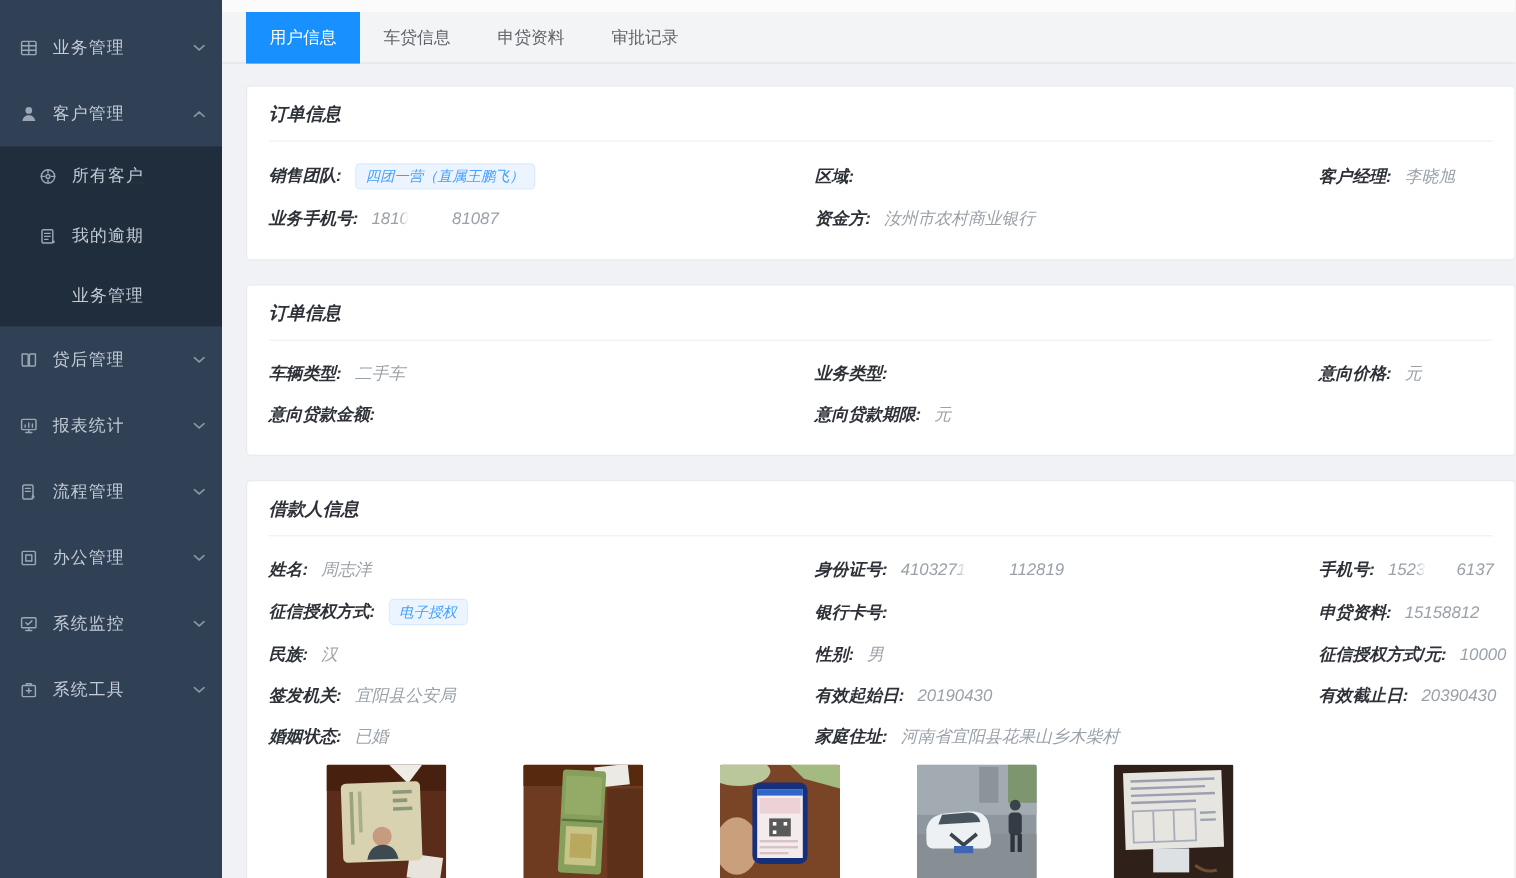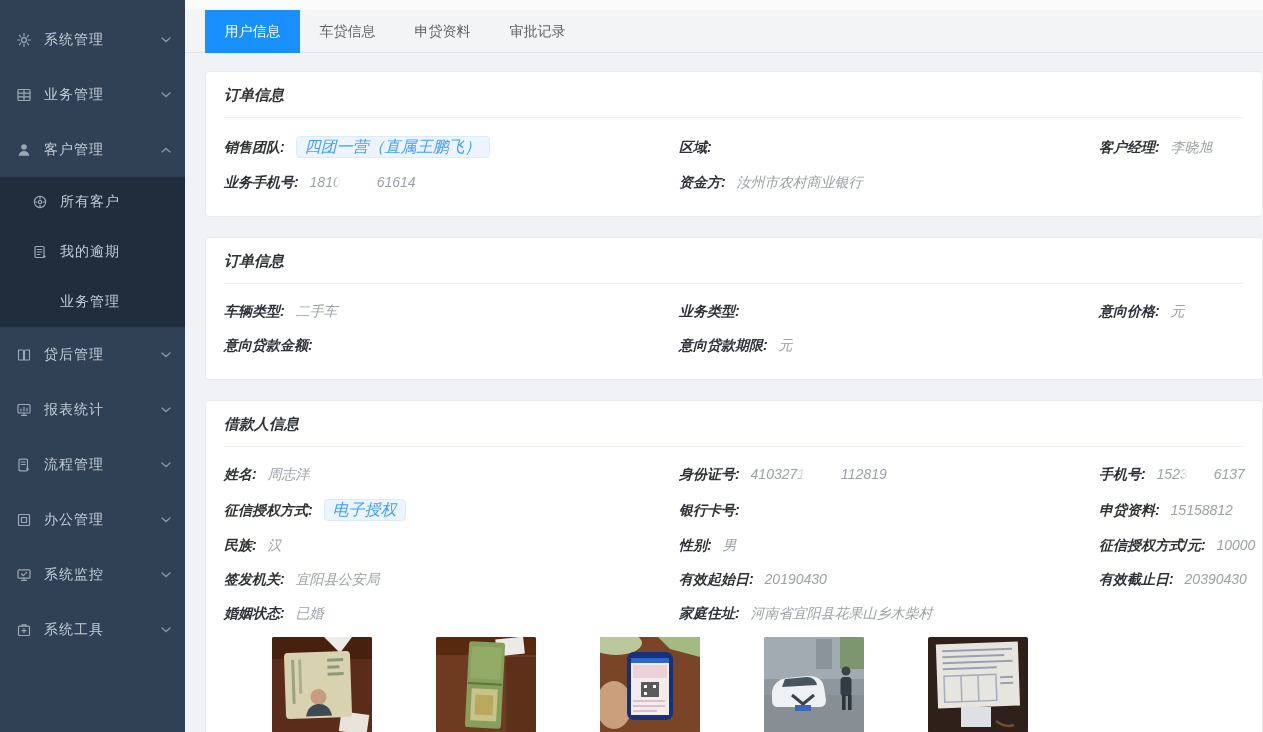--- a/index.html
+++ b/index.html
@@ -27,51 +27,37 @@
   .tabs-row { height:43px; display:flex; padding-left:20px; background:#f3f4f6; border-bottom:1px solid #e0e3e8; }
   .tab { min-width:95px; height:43px; line-height:43px; text-align:center; color:#5f6469; font-size:14px; cursor:pointer; padding:0 4px; }
   .tab.active { background:#1890ff; color:#fff; }
   .cards { flex:1; padding:18px 0 0 20px; overflow:hidden; }
   .card { background:#fff; border:1px solid #e8eaee; border-radius:4px; margin-bottom:20px; padding:14px 18px 24px 18px;font-style:italic; }
   .card-title { font-size:15px; font-weight:bold; color:#2e3238; padding-bottom:12px; border-bottom:1px solid #edf0f4; margin-bottom:18px; }
   .fgrid { display:grid; grid-template-columns:455px 420px 1fr; row-gap:15px; align-items:center; }
   .field { font-size:14px; white-space:nowrap; line-height:19px; }
   .lbl { font-weight:bold; color:#2e3238; margin-right:7px; }
   .val { color:#9aa1a9; }
-  .tag { display:inline-block; background:#ecf5ff; border:1px solid #d9ecff; color:#409eff; font-size:16px; line-height:16px; padding:2px 8px; border-radius:4px; cursor:pointer; }
+  .tag { display:inline-block; background:#ecf5ff; border:1px solid #d9ecff; color:#409eff; font-size:12px; line-height:16px; padding:2px 8px; border-radius:4px; cursor:pointer; }
   .redact { display:inline-block; width:36px; height:13px; background:#fff; box-shadow:0 0 5px 4px #fff; vertical-align:-1px; }
   .redact.small { width:26px; }
 
   
   .photos { display:flex; gap:64px; padding-left:48px; margin-top:14px; }
   .photo-wrap { width:100px; text-align:center; }
   .photo { width:100px; height:96px; border-radius:2px; overflow:hidden; display:block; cursor:pointer; }
   .photo svg { display:block; }
 </style>
 </head>
 <body>
 
 <div class="app">
 
   <aside class="sidebar">
 
-    <div class="menu-item">
-      <span class="mi-icon">
-        <svg viewBox="0 0 16 16">
-            <circle cx="8" cy="8" r="2.4"></circle>
-            <path d="M8 1.6v2.2M8 12.2v2.2M1.6 8h2.2M12.2 8h2.2M3.4 3.4l1.5 1.5M11.1 11.1l1.5 1.5M12.6 3.4l-1.5 1.5M4.9 11.1l-1.5 1.5"></path>
-          </svg>
-      </span>
-      <span class="mi-label">系统管理</span>
-      <span class="chev">
-          <svg width="10" height="6" viewBox="0 0 10 6">
-            <path d="M1 1l4 3.5L9 1"></path>
-          </svg>
-        </span>
-    </div>
 
     <div class="menu-item">
       <span class="mi-icon">
         <svg viewBox="0 0 16 16">
             <rect x="2" y="2.5" width="12" height="11" rx="1"></rect>
             <path d="M2 6.2h12M2 9.8h12M8 2.5v11"></path>
           </svg>
       </span>
       <span class="mi-label">业务管理</span>
       <span class="chev">
@@ -237,21 +223,21 @@
           <div class="field">
             <span class="lbl">区域:</span>
             <span class="val"></span>
           </div>
           <div class="field">
             <span class="lbl">客户经理:</span>
             <span class="val">李晓旭</span>
           </div>
           <div class="field">
             <span class="lbl">业务手机号:</span>
-            <span class="val">1810</span><span class="redact"></span><span class="val">61614</span>
+            <span class="val">1810</span><span class="redact"></span><span class="val">81087</span>
           </div>
           <div class="field">
             <span class="lbl">资金方:</span>
             <span class="val">汝州市农村商业银行</span>
           </div>
           <div class="field"></div>
         </div>
       </section>
 
       <section class="card">

